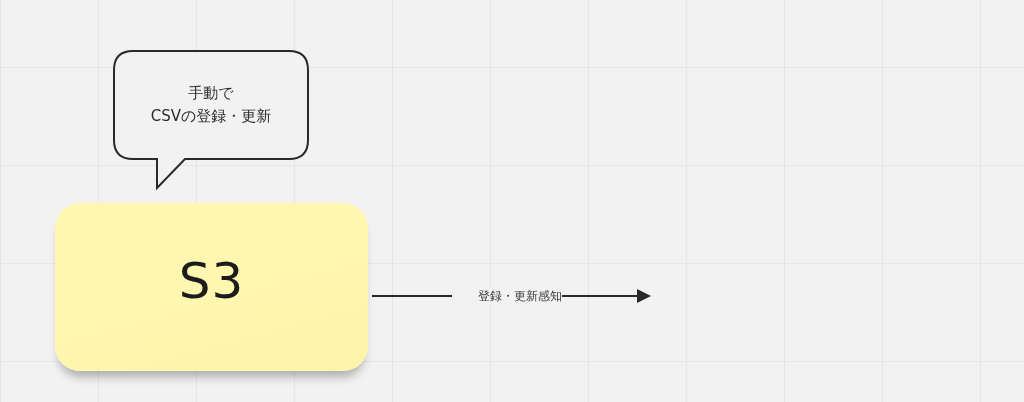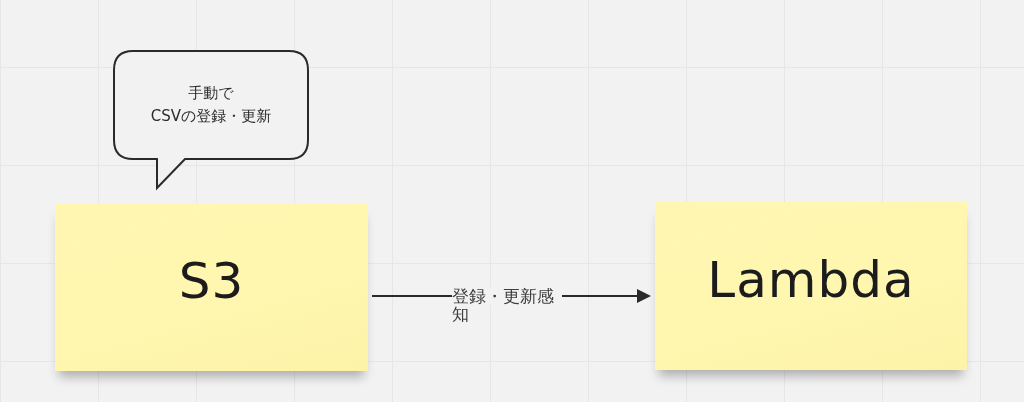--- a/index.html
+++ b/index.html
@@ -52,62 +52,61 @@
   .sticky {
     position: absolute;
     background: linear-gradient(165deg, #fff6b2 0%, #fff7b0 55%, #fdf3a8 100%);
     box-shadow: 0 10px 10px -4px rgba(0,0,0,0.28);
     display: flex;
     align-items: center;
     justify-content: center;
     color: #1c1c1c;
     font-size: 50px;
     letter-spacing: 1px;
+    border-radius: 25px;
   }
   .sticky-label {
     margin-top: -12px;
   }
   .connector {
     position: absolute;
     left: 0; top: 0;
   }
   .connector-label {
     position: absolute;
     left: 452px;
     top: 287px;
     width: 110px;
     height: 18px;
     background: #f2f2f2;
     color: #3c3c3c;
-    font-size: 17px;
+    font-size: 12px;
     line-height: 18px;
-    text-align: left;
+    text-align: right;
+    font-family: Liberation Serif, serif;
   }
 </style>
 </head>
 <body>
 
 <div class="canvas">
 
   <div class="bubble" style="left:113px; top:50px;">
     <svg width="196" height="140">
       <path d="M 20 1 L 176 1 Q 195 1 195 20 L 195 90 Q 195 109 176 109 L 72 109 L 44 138 L 44 109 L 20 109 Q 1 109 1 90 L 1 20 Q 1 1 20 1 Z" fill="#f2f2f2" stroke="#2a2a2a" stroke-width="2" stroke-linejoin="miter"></path>
     </svg>
     <div class="bubble-text">手動で
 CSVの登録・更新</div>
   </div>
 
 
   <div class="sticky" style="left:55px; top:203px; width:313px; height:168px;">
     <span class="sticky-label">S3</span>
   </div>
 
-  <div class="sticky" style="left:655px; top:202px; width:312px; height:168px;">
-    <span class="sticky-label">Lambda</span>
-  </div>
 
   <svg class="connector" width="1024" height="402">
     <line x1="372" y1="296" x2="640" y2="296" stroke="#2a2a2a" stroke-width="2"></line>
     <polygon points="637,289 651,296 637,303" fill="#2a2a2a"></polygon>
   </svg>
   <div class="connector-label">登録・更新感知</div>
 
 </div>
 
 </body></html>

